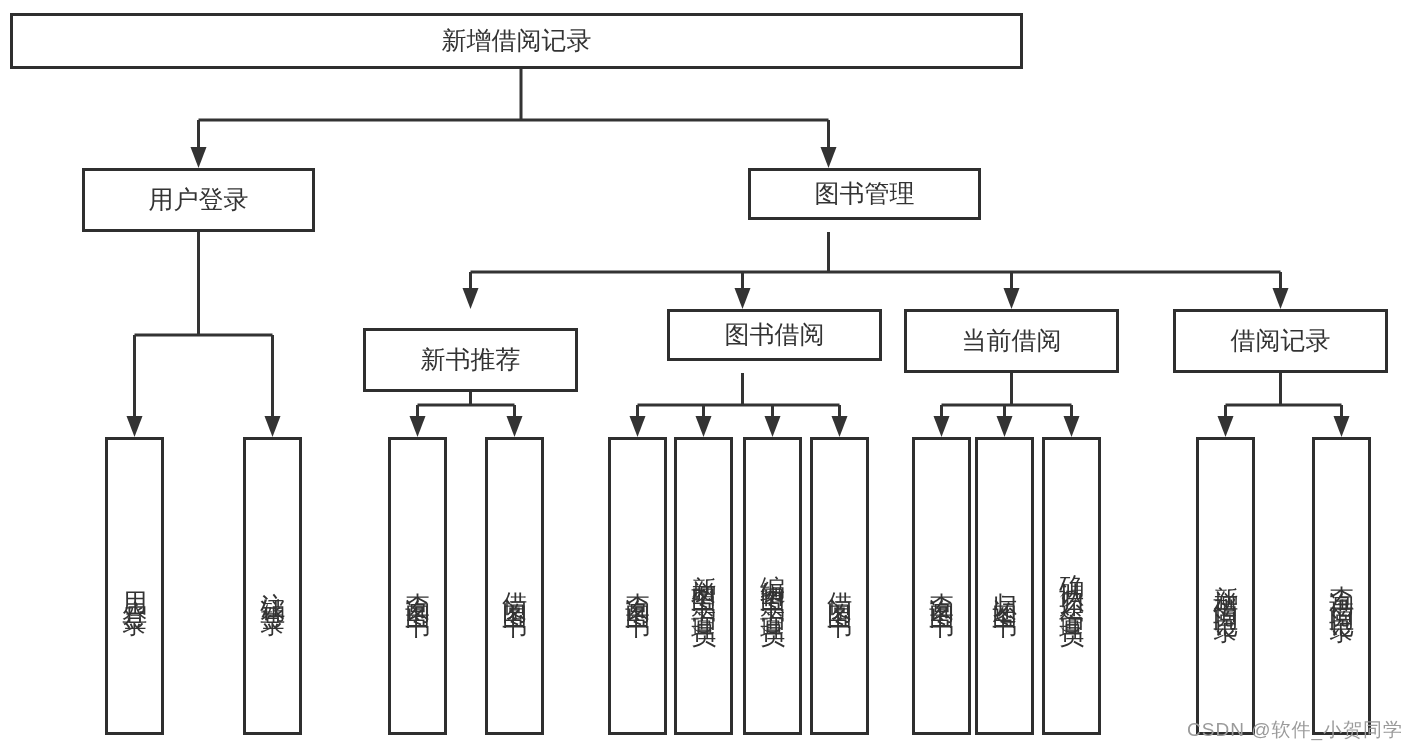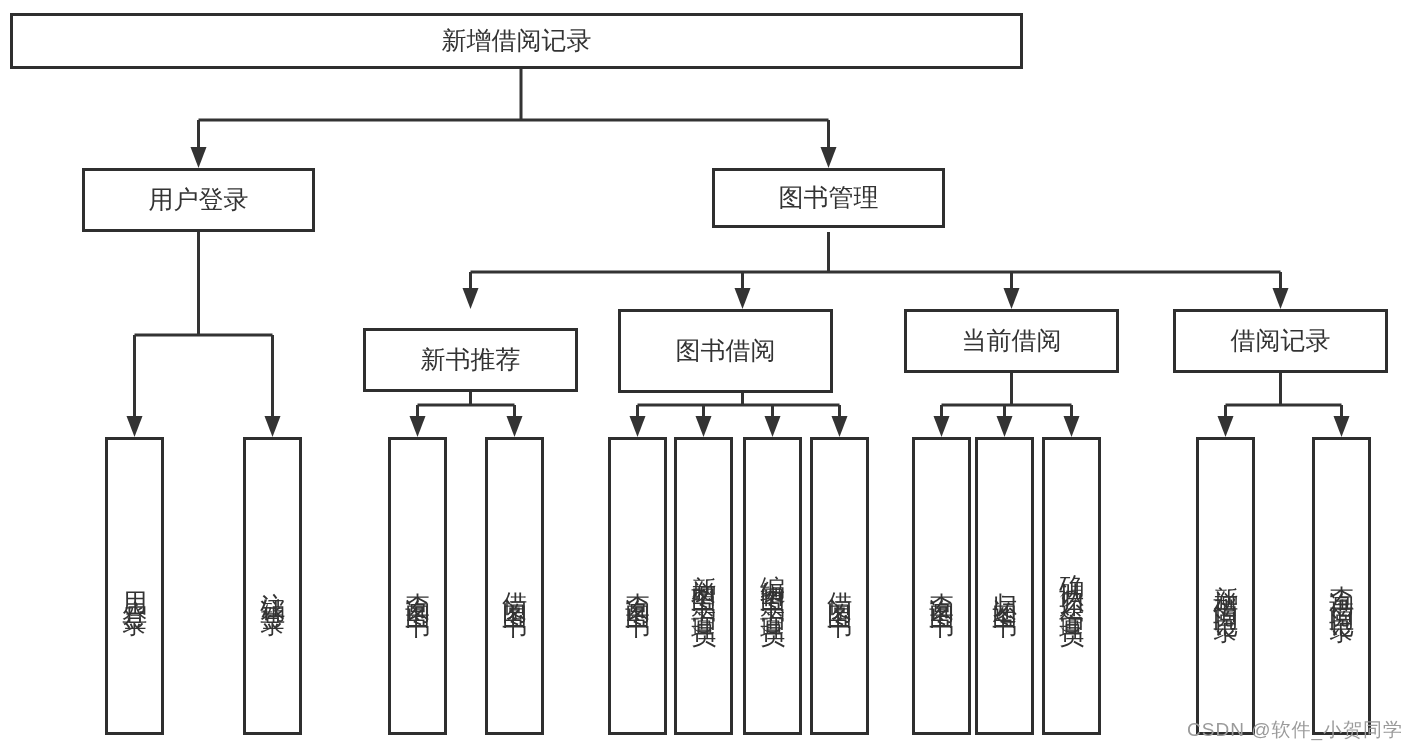--- a/index.html
+++ b/index.html
@@ -87,24 +87,24 @@
     <polygon points="933.5,416 949.5,416 941.5,437"></polygon>
     <polygon points="996.5,416 1012.5,416 1004.5,437"></polygon>
     <polygon points="1063.5,416 1079.5,416 1071.5,437"></polygon>
     <polygon points="1217.5,416 1233.5,416 1225.5,437"></polygon>
     <polygon points="1333.5,416 1349.5,416 1341.5,437"></polygon>
   </svg>
 
   <div class="box h" style="left:10px;top:13px;width:1013px;height:56px;">新增借阅记录</div>
 
   <div class="box h" style="left:82px;top:168px;width:233px;height:64px;">用户登录</div>
-  <div class="box h" style="left:712px;top:168px;width:233px;height:60px;">图书管理</div>
+  <div class="box h" style="left:748px;top:168px;width:233px;height:52px;">图书管理</div>
 
   <div class="box h" style="left:363px;top:309px;width:215px;height:64px;margin-top:19px;">新书推荐</div>
-  <div class="box h" style="left:618px;top:309px;width:215px;height:84px;text-align:center;">图书借阅</div>
+  <div class="box h" style="left:667px;top:309px;width:215px;height:52px;text-align:center;">图书借阅</div>
   <div class="box h" style="left:904px;top:309px;width:215px;height:64px;">当前借阅</div>
   <div class="box h" style="left:1173px;top:309px;width:215px;height:64px;">借阅记录</div>
 
   <div class="box v" style="left:105px;top:437px;width:59px;height:298px;">用户登录</div>
   <div class="box v" style="left:243px;top:437px;width:59px;height:298px;">注销登录</div>
 
   <div class="box v" style="left:388px;top:437px;width:59px;height:298px;">查询图书</div>
   <div class="box v" style="left:485px;top:437px;width:59px;height:298px;">借阅图书</div>
 
   <div class="box v" style="left:608px;top:437px;width:59px;height:298px;">查询图书</div>

